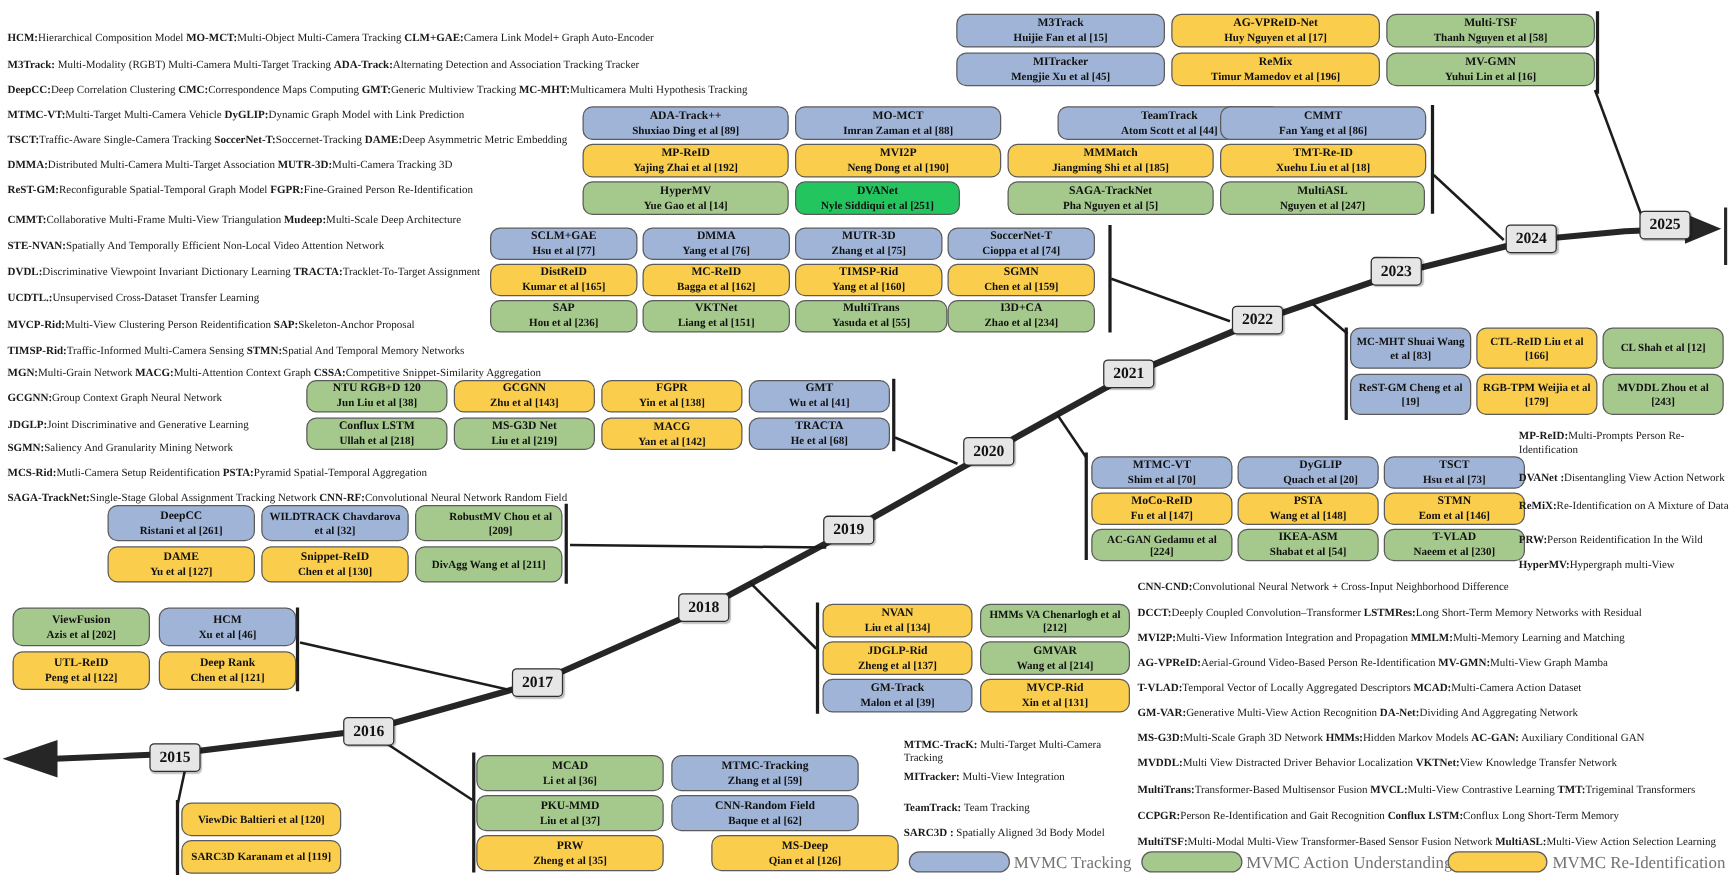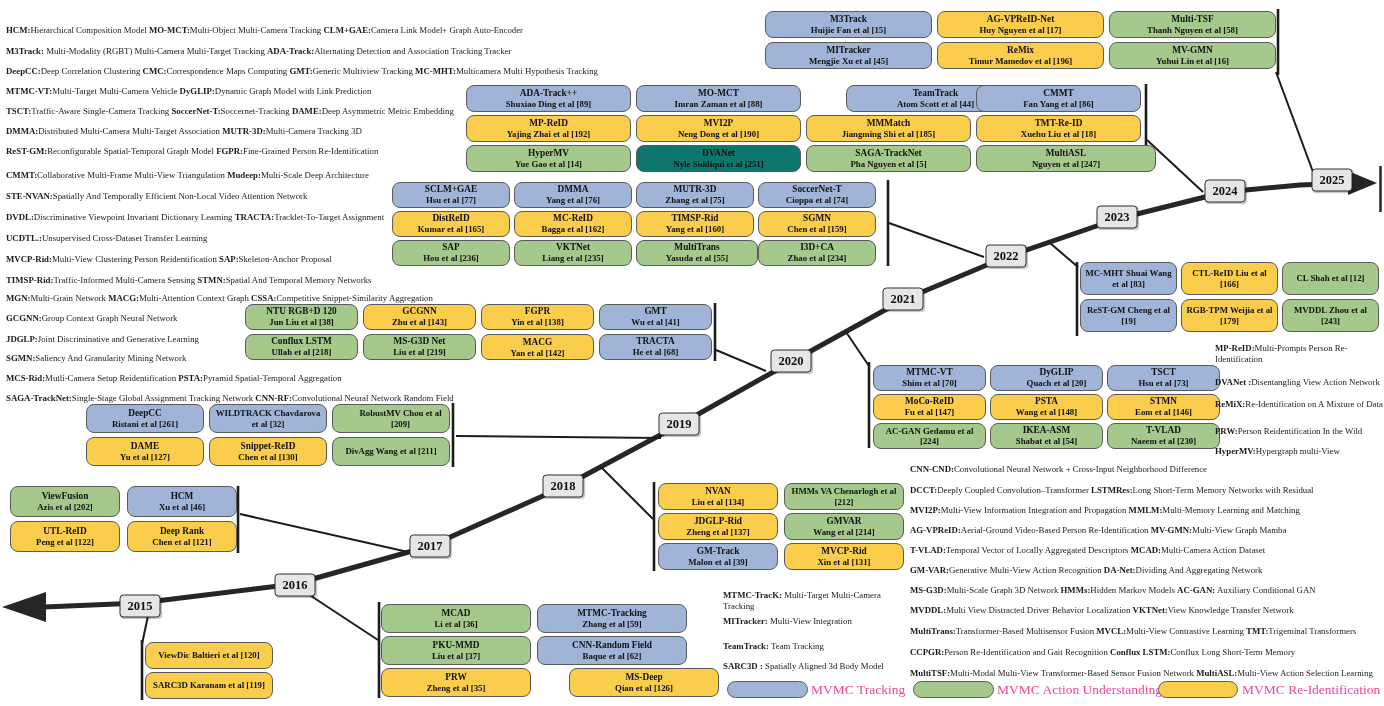--- a/index.html
+++ b/index.html
@@ -12,21 +12,21 @@
   .box{position:absolute;border:1.4px solid #5b5b5b;border-radius:8px;box-sizing:border-box;
        display:flex;flex-direction:column;align-items:center;justify-content:center;
        text-align:center;font-weight:700;padding:1px 3px;}
   .box .bt{font-size:9.3px;line-height:11px;}
   .box .ba{font-size:8.8px;line-height:10.5px;}
   .year{position:absolute;background:#e6e6e6;border:1.6px solid #2f2f2f;border-radius:4px;
         font-weight:700;font-size:12.5px;height:21px;padding:0 7px;
         display:flex;align-items:center;justify-content:center;transform:translate(-50%,-50%);
         box-shadow:1px 1px 1px rgba(0,0,0,.25);}
   .pill{position:absolute;border:1.4px solid #5b5b5b;border-radius:9px;height:17px;box-sizing:border-box;}
-  .legend-label{position:absolute;font-size:13.5px;line-height:18px;color:#ec4899;}
+  .legend-label{position:absolute;font-size:13.5px;line-height:18px;color:#737373;}
 </style>
 </head>
 <body>
 
 <div id="canvas">
   <svg id="wires" width="1384" height="706" viewBox="0 0 1384 706">
 
     <polyline points="44,607 140,603 295,584 430,546 563,487 679,425 791,362 903,300 1006,257 1117,219 1225,192 1300,185 1350,183" fill="none" stroke="#262626" stroke-width="5" stroke-linejoin="round" stroke-linecap="round"></polyline>
     <polygon points="2,607 46,592 46,622" fill="#262626"></polygon>
     <polygon points="1348,171 1348,195 1377,183" fill="#262626"></polygon>
@@ -124,29 +124,29 @@
       <div class="ba">Jiangming Shi et al [185]</div>
     </div>
     <div class="box" style="left: 976px; top: 115px; width: 165px; height: 27px; background: rgb(250, 205, 77);">
       <div class="bt">TMT-Re-ID</div>
       <div class="ba">Xuehu Liu et al [18]</div>
     </div>
     <div class="box" style="left: 466px; top: 145px; width: 165px; height: 27px; background: rgb(165, 200, 140);">
       <div class="bt">HyperMV</div>
       <div class="ba">Yue Gao et al [14]</div>
     </div>
-    <div class="box" style="left: 636px; top: 145px; width: 165px; height: 27px; background: #0f766e;">
+    <div class="box" style="left: 636px; top: 145px; width: 132px; height: 27px; background: #22c55e;">
       <div class="bt">DVANet</div>
       <div class="ba">Nyle Siddiqui et al [251]</div>
     </div>
     <div class="box" style="left: 806px; top: 145px; width: 165px; height: 27px; background: rgb(165, 200, 140);">
       <div class="bt">SAGA-TrackNet</div>
       <div class="ba">Pha Nguyen et al [5]</div>
     </div>
-    <div class="box" style="left: 976px; top: 145px; width: 180px; height: 27px; background: rgb(165, 200, 140);">
+    <div class="box" style="left: 976px; top: 145px; width: 164px; height: 27px; background: rgb(165, 200, 140);">
       <div class="bt">MultiASL</div>
       <div class="ba">Nguyen et al [247]</div>
     </div>
     <div class="box" style="left: 392px; top: 182px; width: 118px; height: 26px; background: rgb(160, 180, 215);">
       <div class="bt">SCLM+GAE</div>
       <div class="ba">Hsu et al [77]</div>
     </div>
     <div class="box" style="left: 514px; top: 182px; width: 118px; height: 26px; background: rgb(160, 180, 215);">
       <div class="bt">DMMA</div>
       <div class="ba">Yang et al [76]</div>
@@ -174,21 +174,21 @@
     <div class="box" style="left: 758px; top: 211px; width: 118px; height: 26px; background: rgb(250, 205, 77);">
       <div class="bt">SGMN</div>
       <div class="ba">Chen et al [159]</div>
     </div>
     <div class="box" style="left: 392px; top: 240px; width: 118px; height: 26px; background: rgb(165, 200, 140);">
       <div class="bt">SAP</div>
       <div class="ba">Hou et al [236]</div>
     </div>
     <div class="box" style="left: 514px; top: 240px; width: 118px; height: 26px; background: rgb(165, 200, 140);">
       <div class="bt">VKTNet</div>
-      <div class="ba">Liang et al [235]</div>
+      <div class="ba">Liang et al [151]</div>
     </div>
     <div class="box" style="left: 636px; top: 240px; width: 122px; height: 26px; background: rgb(165, 200, 140);">
       <div class="bt">MultiTrans</div>
       <div class="ba">Yasuda et al [55]</div>
     </div>
     <div class="box" style="left: 758px; top: 240px; width: 118px; height: 26px; background: rgb(165, 200, 140);">
       <div class="bt">I3D+CA</div>
       <div class="ba">Zhao et al [234]</div>
     </div>
     <div class="box" style="left: 1080px; top: 262px; width: 97px; height: 33px; background: rgb(160, 180, 215);">

